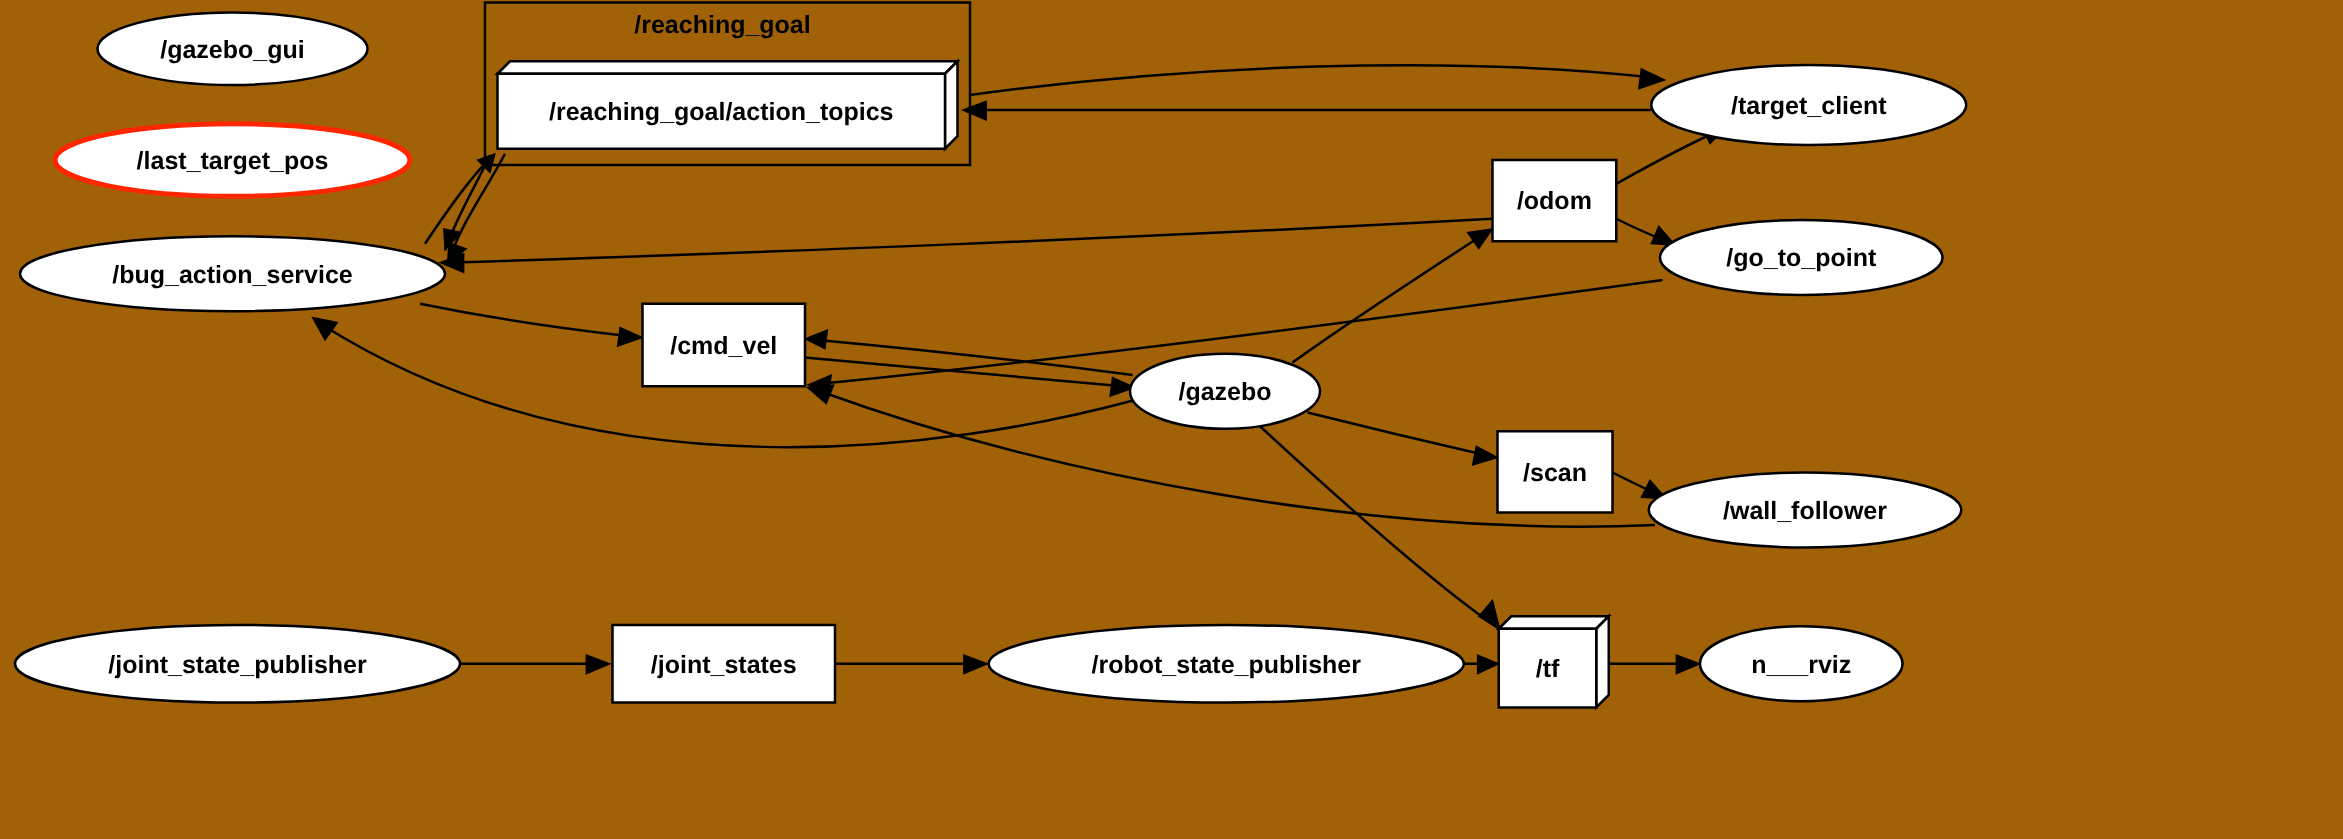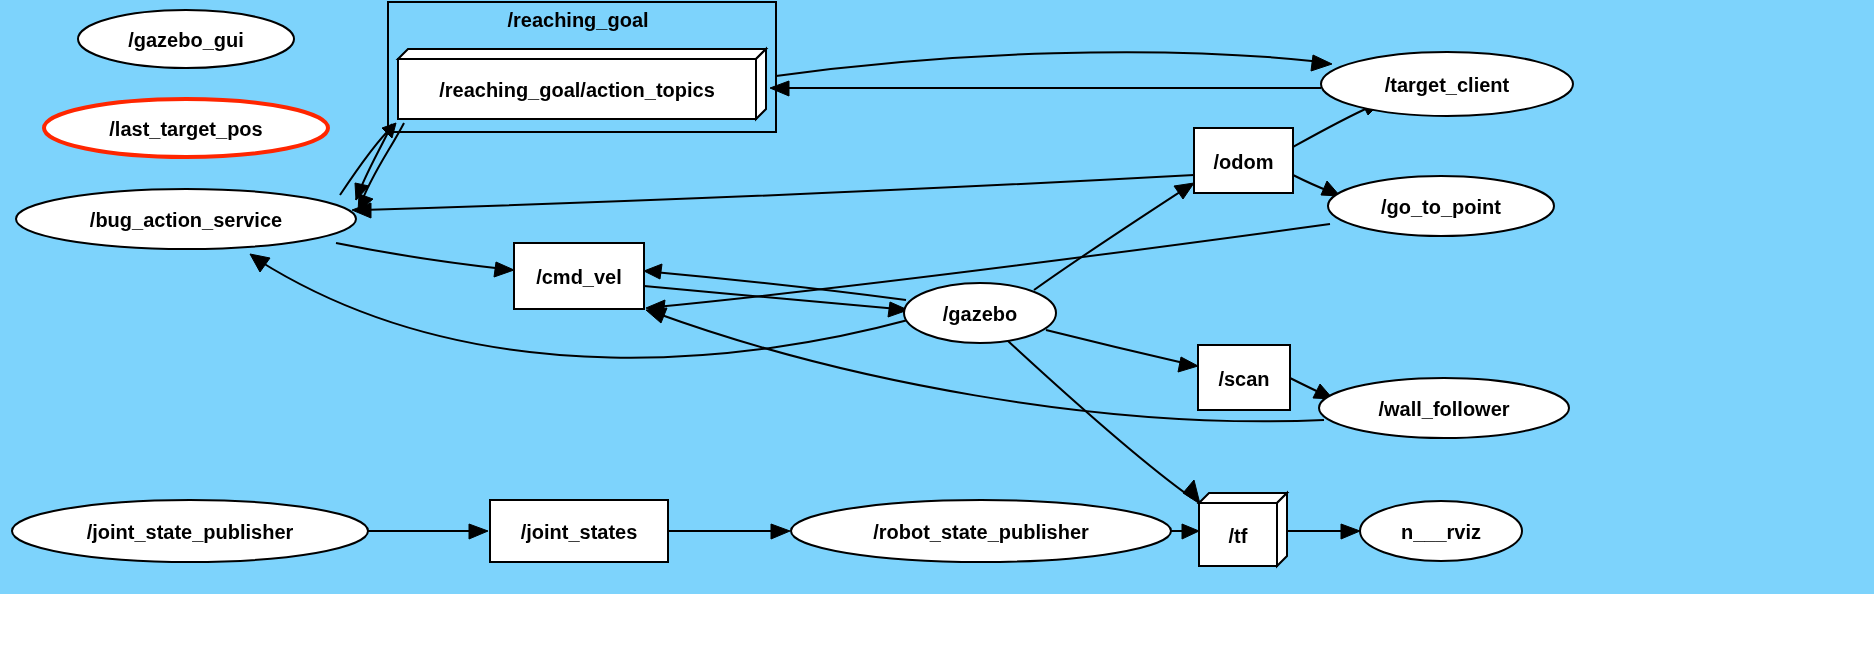--- a/index.html
+++ b/index.html
@@ -3,22 +3,22 @@
 <meta charset="utf-8">
 <style>
   html, body {
     margin: 0;
     padding: 0;
     background: #ffffff;
   }
   #canvas-wrap {
     position: relative;
     width: 1874px;
-    height: 594px;
-    background: #7dd3fc;
+    height: 671px;
+    background: #a16207;
     overflow: hidden;
     font-family: "Liberation Sans", sans-serif;
   }
   svg#graph {
     display: block;
     width: 1874px;
     height: 671px;
   }
   .node-shape {
     fill: #ffffff;

